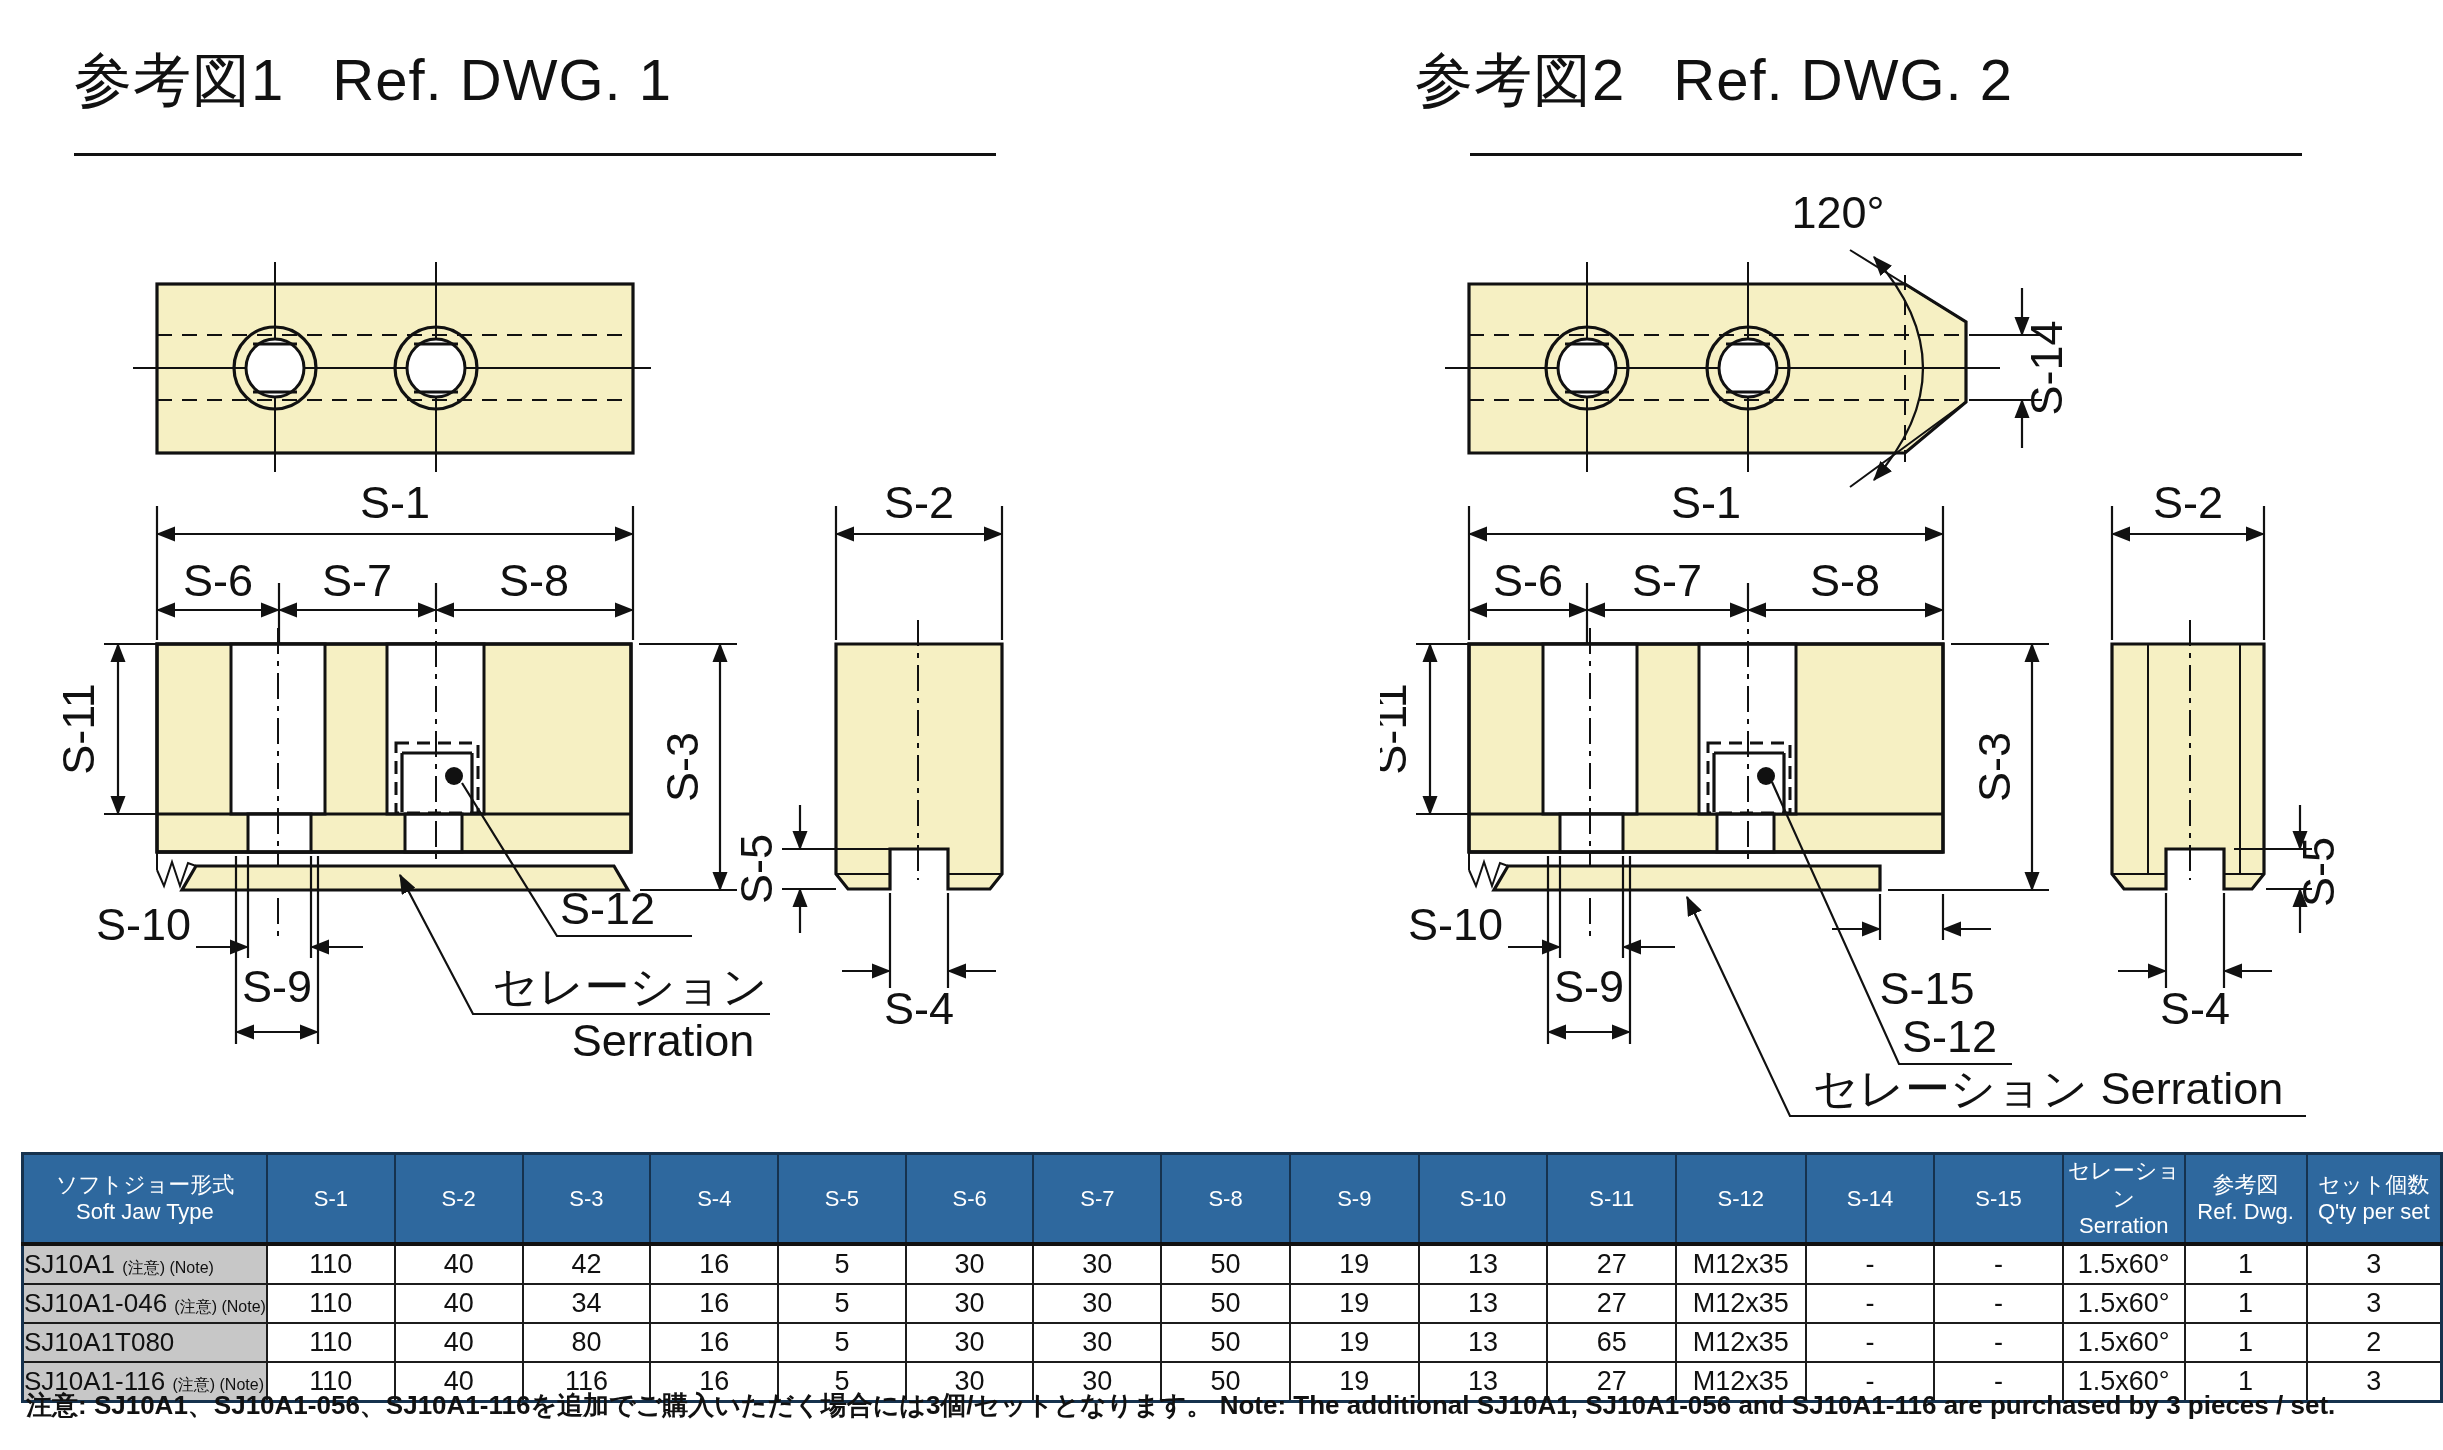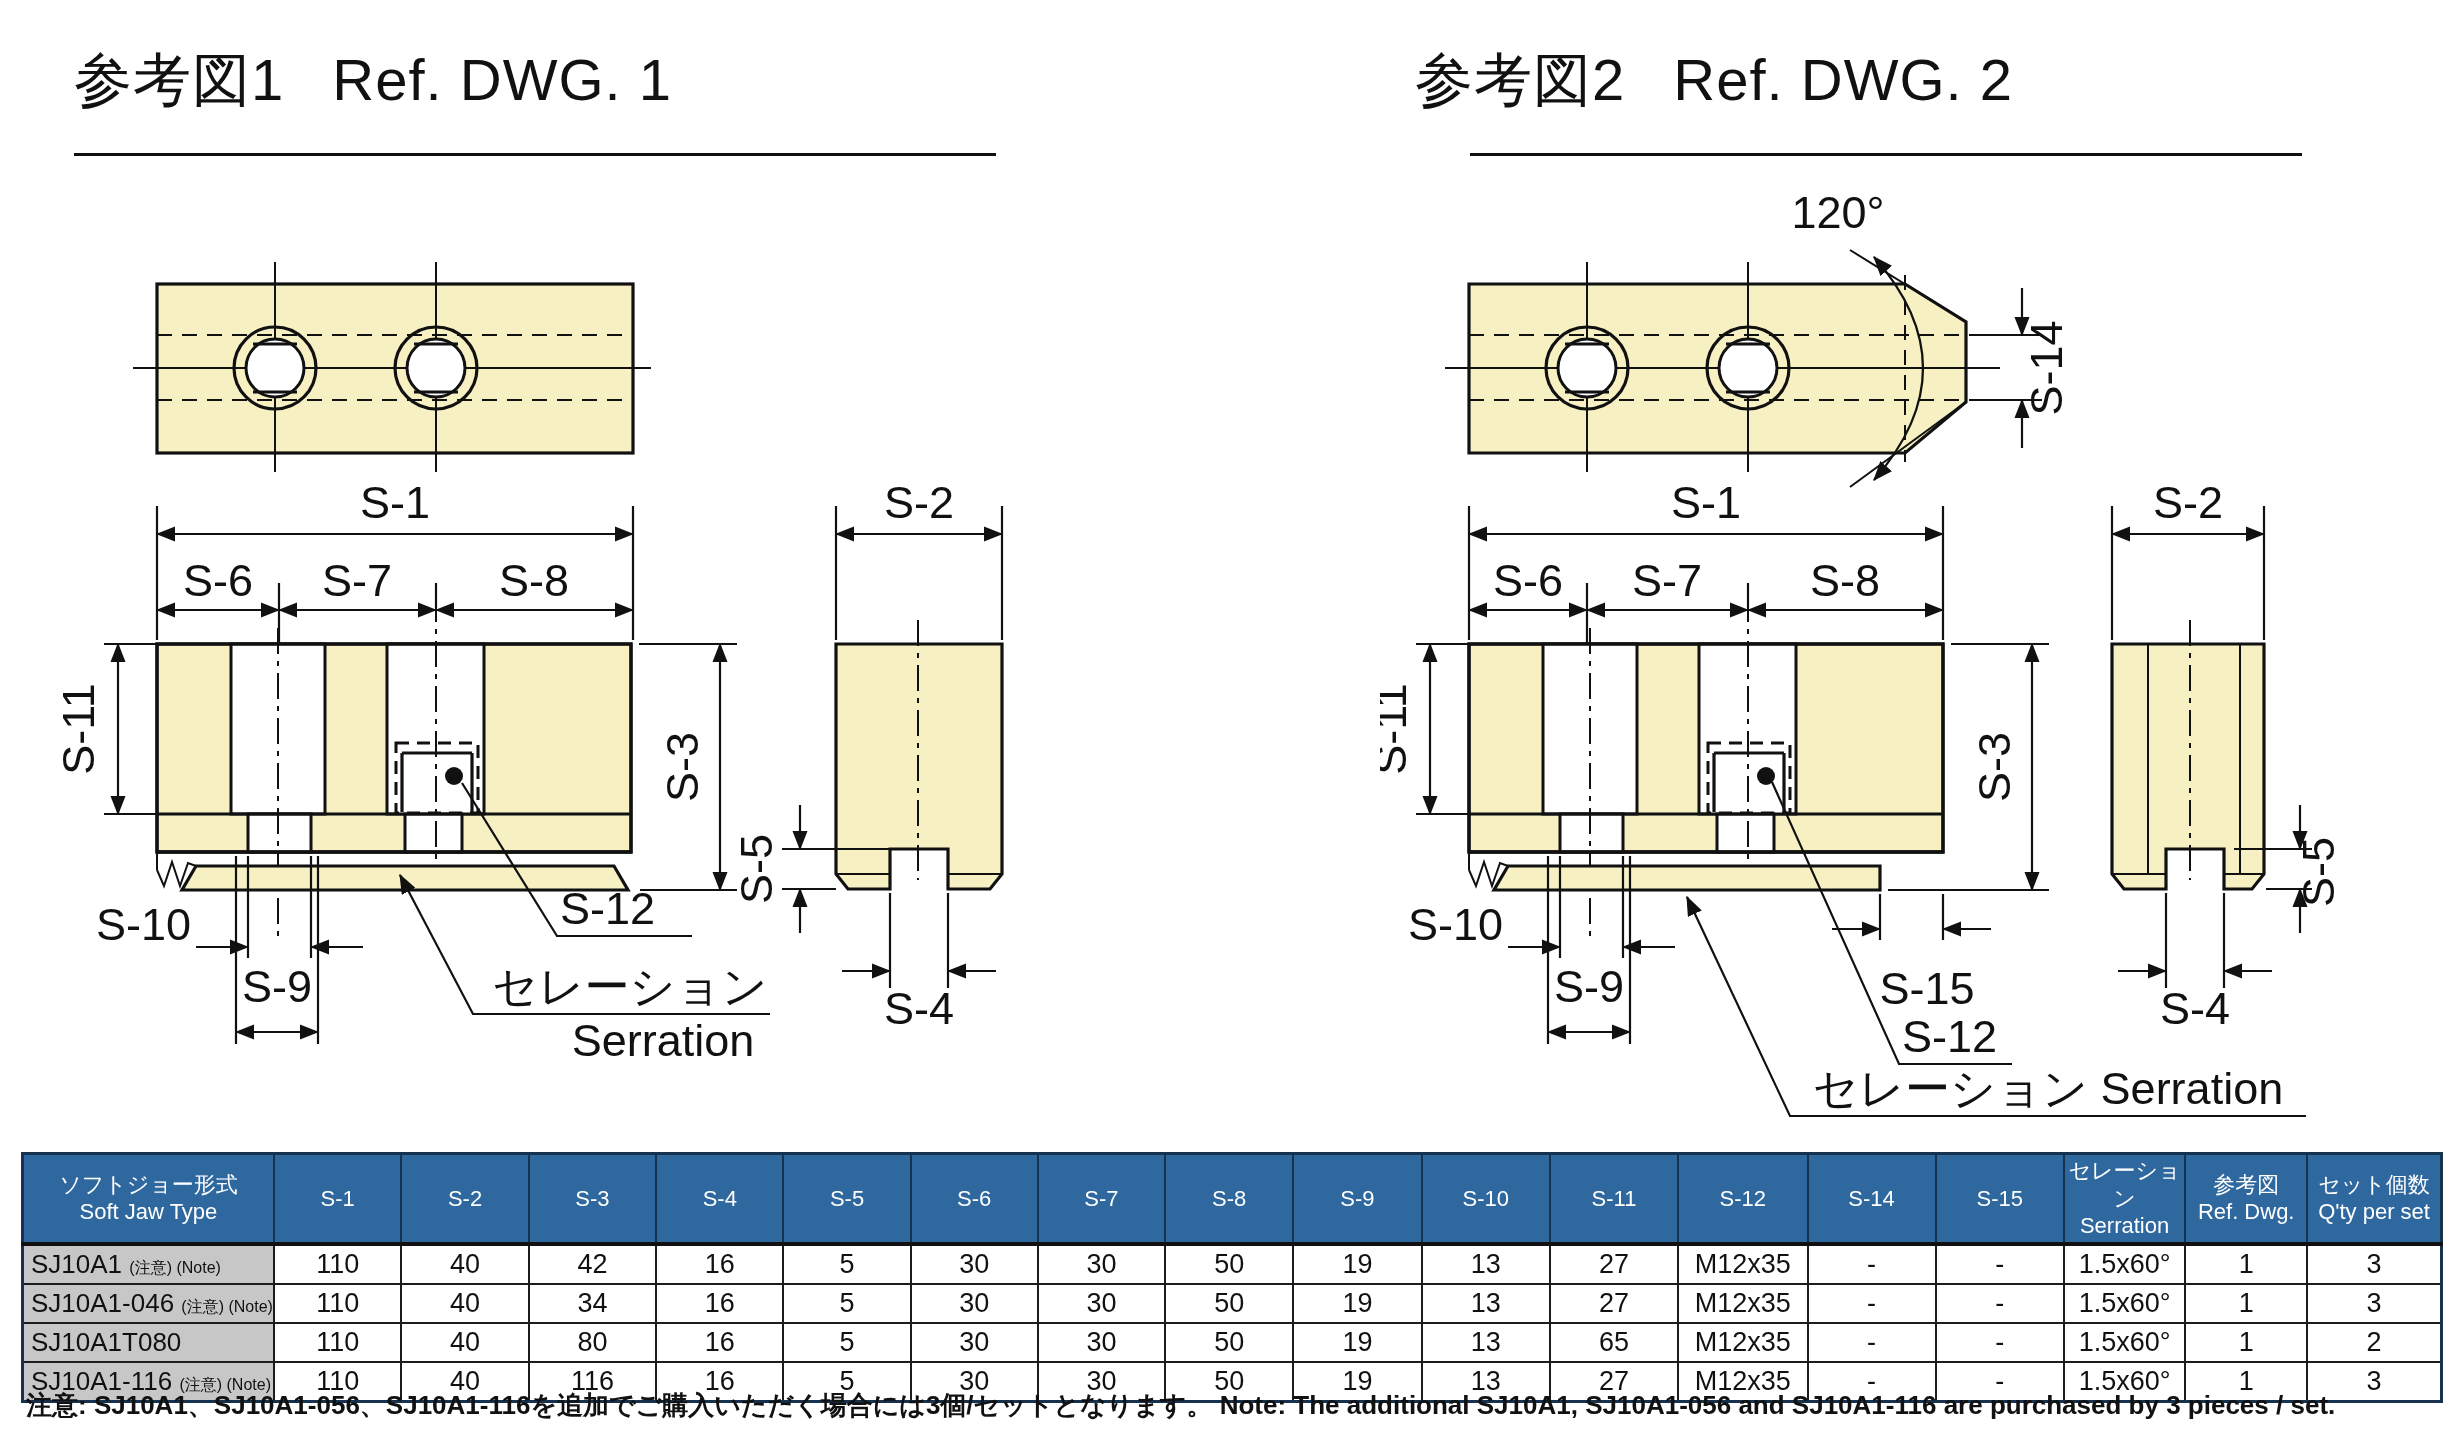--- a/index.html
+++ b/index.html
@@ -21,21 +21,21 @@
   .dtxt{font-family:"Liberation Sans","DejaVu Sans",sans-serif;font-size:45px;fill:#111;}
   .mid{text-anchor:middle;}
   
   .datatable{border-collapse:collapse;table-layout:fixed;background:#c2410c;
              border:3px solid #16324e;}
   .datatable th{background:#2E689E;color:#fff;font-weight:400;font-size:22px;
                 border:2px solid #16324e;border-bottom:4px solid #111;
                 padding:2px 0;line-height:1.25;height:66px;text-align:center;}
   .datatable td{border:2px solid #1c1c1c;text-align:center;font-size:27px;
                 height:37px;padding:0;background:#fff;white-space:nowrap;}
-  .datatable td.type{background:#C7C7C7;text-align:left;padding-left:7px;font-size:26px;}
+  .datatable td.type{background:#C7C7C7;text-align:left;padding-left:0;font-size:26px;}
   .datatable td.type .nt{font-size:16px;}
   .note-line{font-size:26px;white-space:nowrap;}
 </style>
 </head>
 <body>
 
 <div class="abs dwg-title" style="left:74px;top:42px;">
   <span class="jp">参考図1</span><span>Ref. DWG. 1</span>
 </div>
 <div class="abs t-underline" style="left:74px;top:153px;width:922px;"></div>

